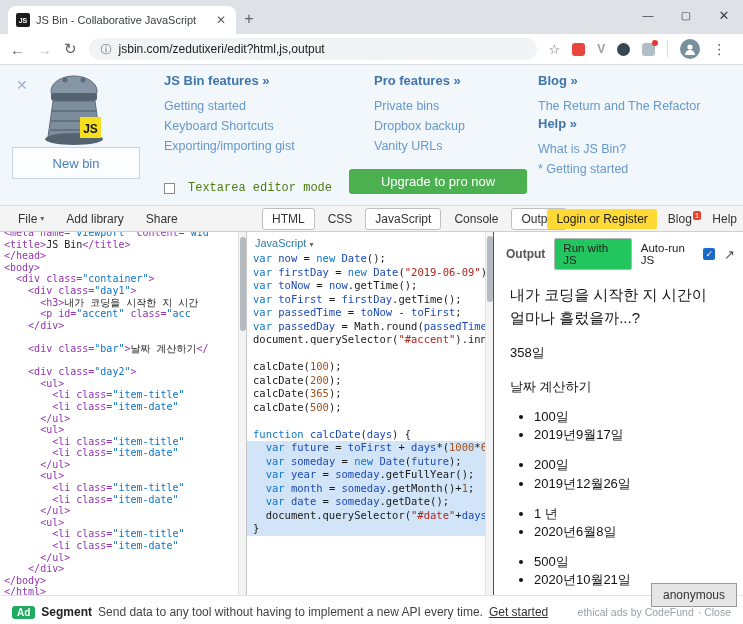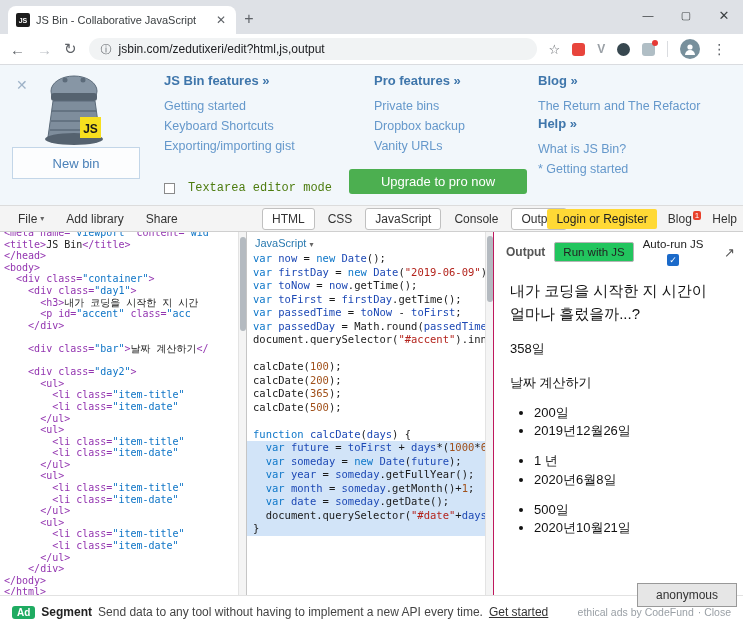--- a/index.html
+++ b/index.html
@@ -71,30 +71,30 @@
   .c-kw{ color:#0e77c9; } .c-id{ color:#1d49b5; }
   .c-str{ color:#b3231c; } .c-num{ color:#a0501a; } .c-pl{ color:#1a1a1a; }
   .panel-label { font-size:11px; color:#2a7ab0; padding:5px 0 3px 8px; font-family:"Liberation Sans",sans-serif; }
   .vscroll { position:absolute; right:0; top:0; width:8px; height:100%; background:#f4f4f4; border-left:1px solid #e3e3e3; }
   .vthumb { position:absolute; left:1px; width:6px; background:#b4bac0; border-radius:3px; }
 
   
   .out-header { display:flex; align-items:center; gap:9px; padding:6px 8px 4px 12px; }
   .out-label { font-size:12px; font-weight:bold; color:#555; }
   .run-btn { border:1px solid #b5b5b5; background:#22c55e; border-radius:2px; padding:3px 8px; font-size:11.5px; color:#222; }
-  .autorun { font-size:11.5px; color:#222; display:flex; align-items:center; gap:4px;flex-direction:column; }
+  .autorun { font-size:11.5px; color:#222; display:flex; align-items:center; gap:4px; }
   .cbx-on { width:12px; height:12px; background:#1b6ac9; border-radius:2px; color:#fff; font-size:9px; display:flex; align-items:center; justify-content:center; }
   .expand { margin-left:auto; color:#555; font-size:13px; }
   .out-body { padding:6px 20px 0 16px; color:#111; }
   .out-heading { font-size:15px; font-weight:400; line-height:1.5; margin-top:4px; }
   .out-days { font-size:13px; margin-top:15px; }
   .out-section { font-size:13px; margin-top:16px; }
   .out-groups ul { margin:12px 0 0 0; padding-left:24px; }
   .out-groups li { font-size:13px; line-height:1.4; }
-  .anon-btn { position:absolute; right:6px; top:583px; z-index:5; background:#e6e6e6; border:1px solid #999; color:#333; font-size:12px; padding:4px 18px; }
+  .anon-btn { position:absolute; right:6px; top:583px; z-index:5; background:#e6e6e6; border:1px solid #999; color:#333; font-size:12px; padding:4px 11px; }
 
   
   .adbar { height:29px; background:#fff; border-top:1px solid #e2e2e2; display:flex; align-items:center; gap:6px; padding:16px 12px; font-size:12px; color:#444; }
   .ad-badge { background:#1fab61; color:#fff; font-size:10px; font-weight:bold; padding:1px 5px; border-radius:3px; }
   .ad-brand { font-weight:bold; color:#222; }
   .ad-cta { text-decoration:underline; color:#333; }
   .ad-right { margin-left:auto; color:#9aa0a6; font-size:10.5px; display:flex; gap:4px; }
 </style>
 </head>
 <body>
@@ -233,20 +233,24 @@
           <span class="cbx-on">✓</span>
         </span>
         <span class="expand">↗</span>
       </div>
       <div class="out-body">
         <div class="out-heading">내가 코딩을 시작한 지 시간이 얼마나 흘렀을까...?</div>
         <div class="out-days">358일</div>
         <div class="out-section">날짜 계산하기</div>
         <div class="out-groups" id="output-groups">
             <ul>
+              <li>100일</li>
+              <li>2019년9월17일</li>
+            </ul>
+            <ul>
               <li>200일</li>
               <li>2019년12월26일</li>
             </ul>
             <ul>
               <li>1 년</li>
               <li>2020년6월8일</li>
             </ul>
             <ul>
               <li>500일</li>
               <li>2020년10월21일</li>

